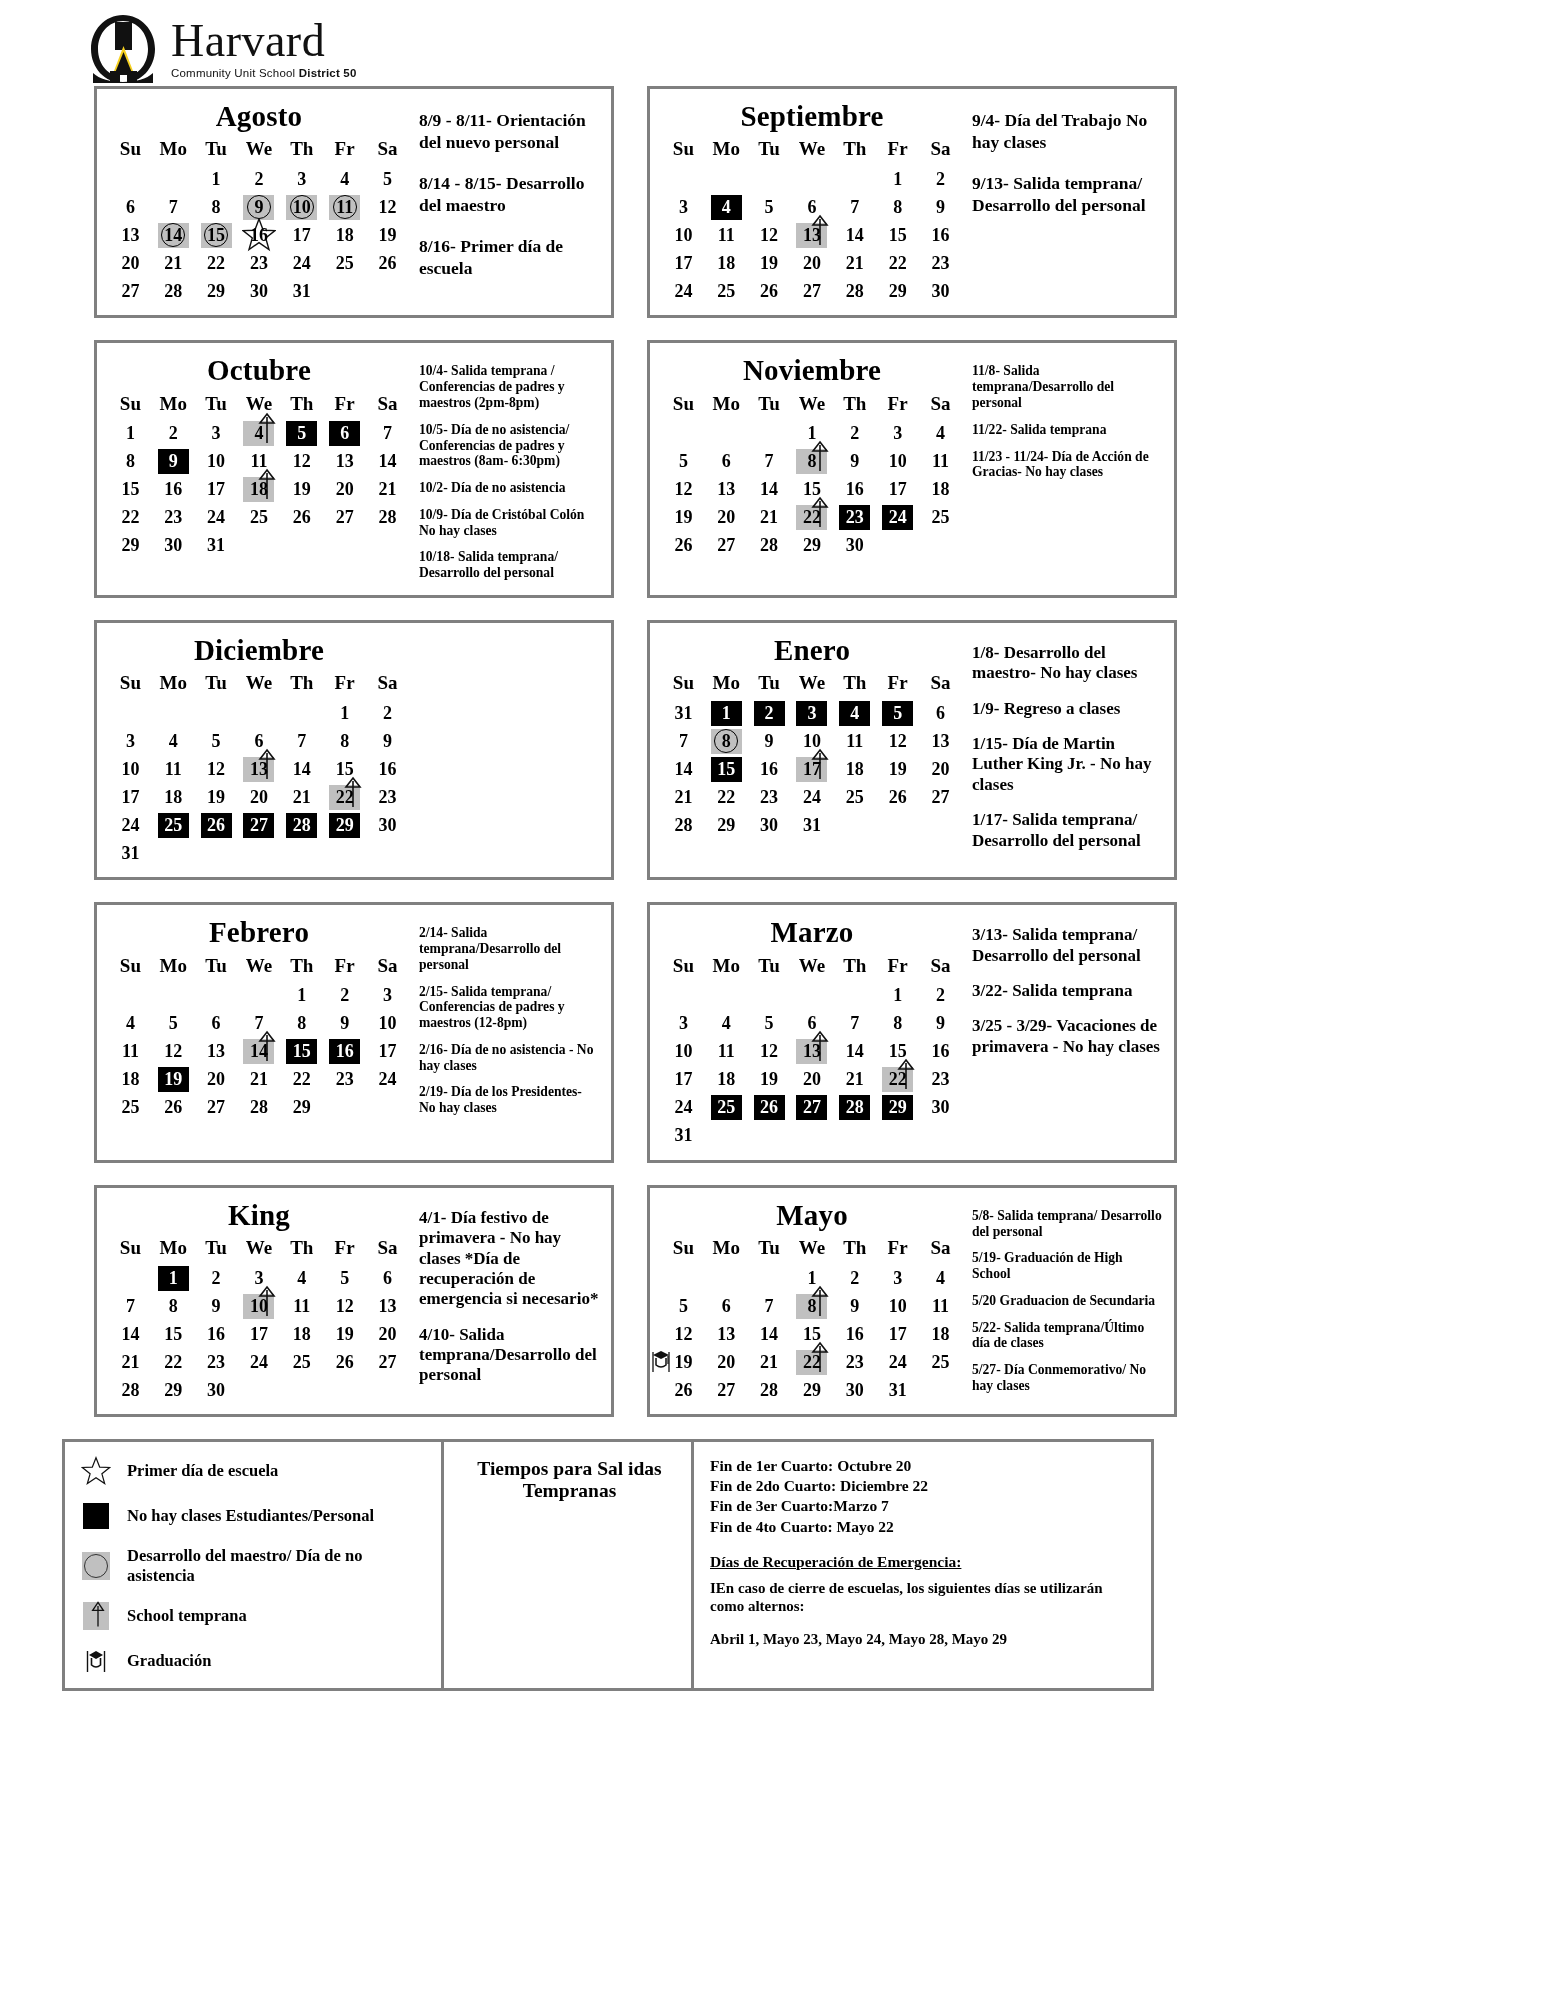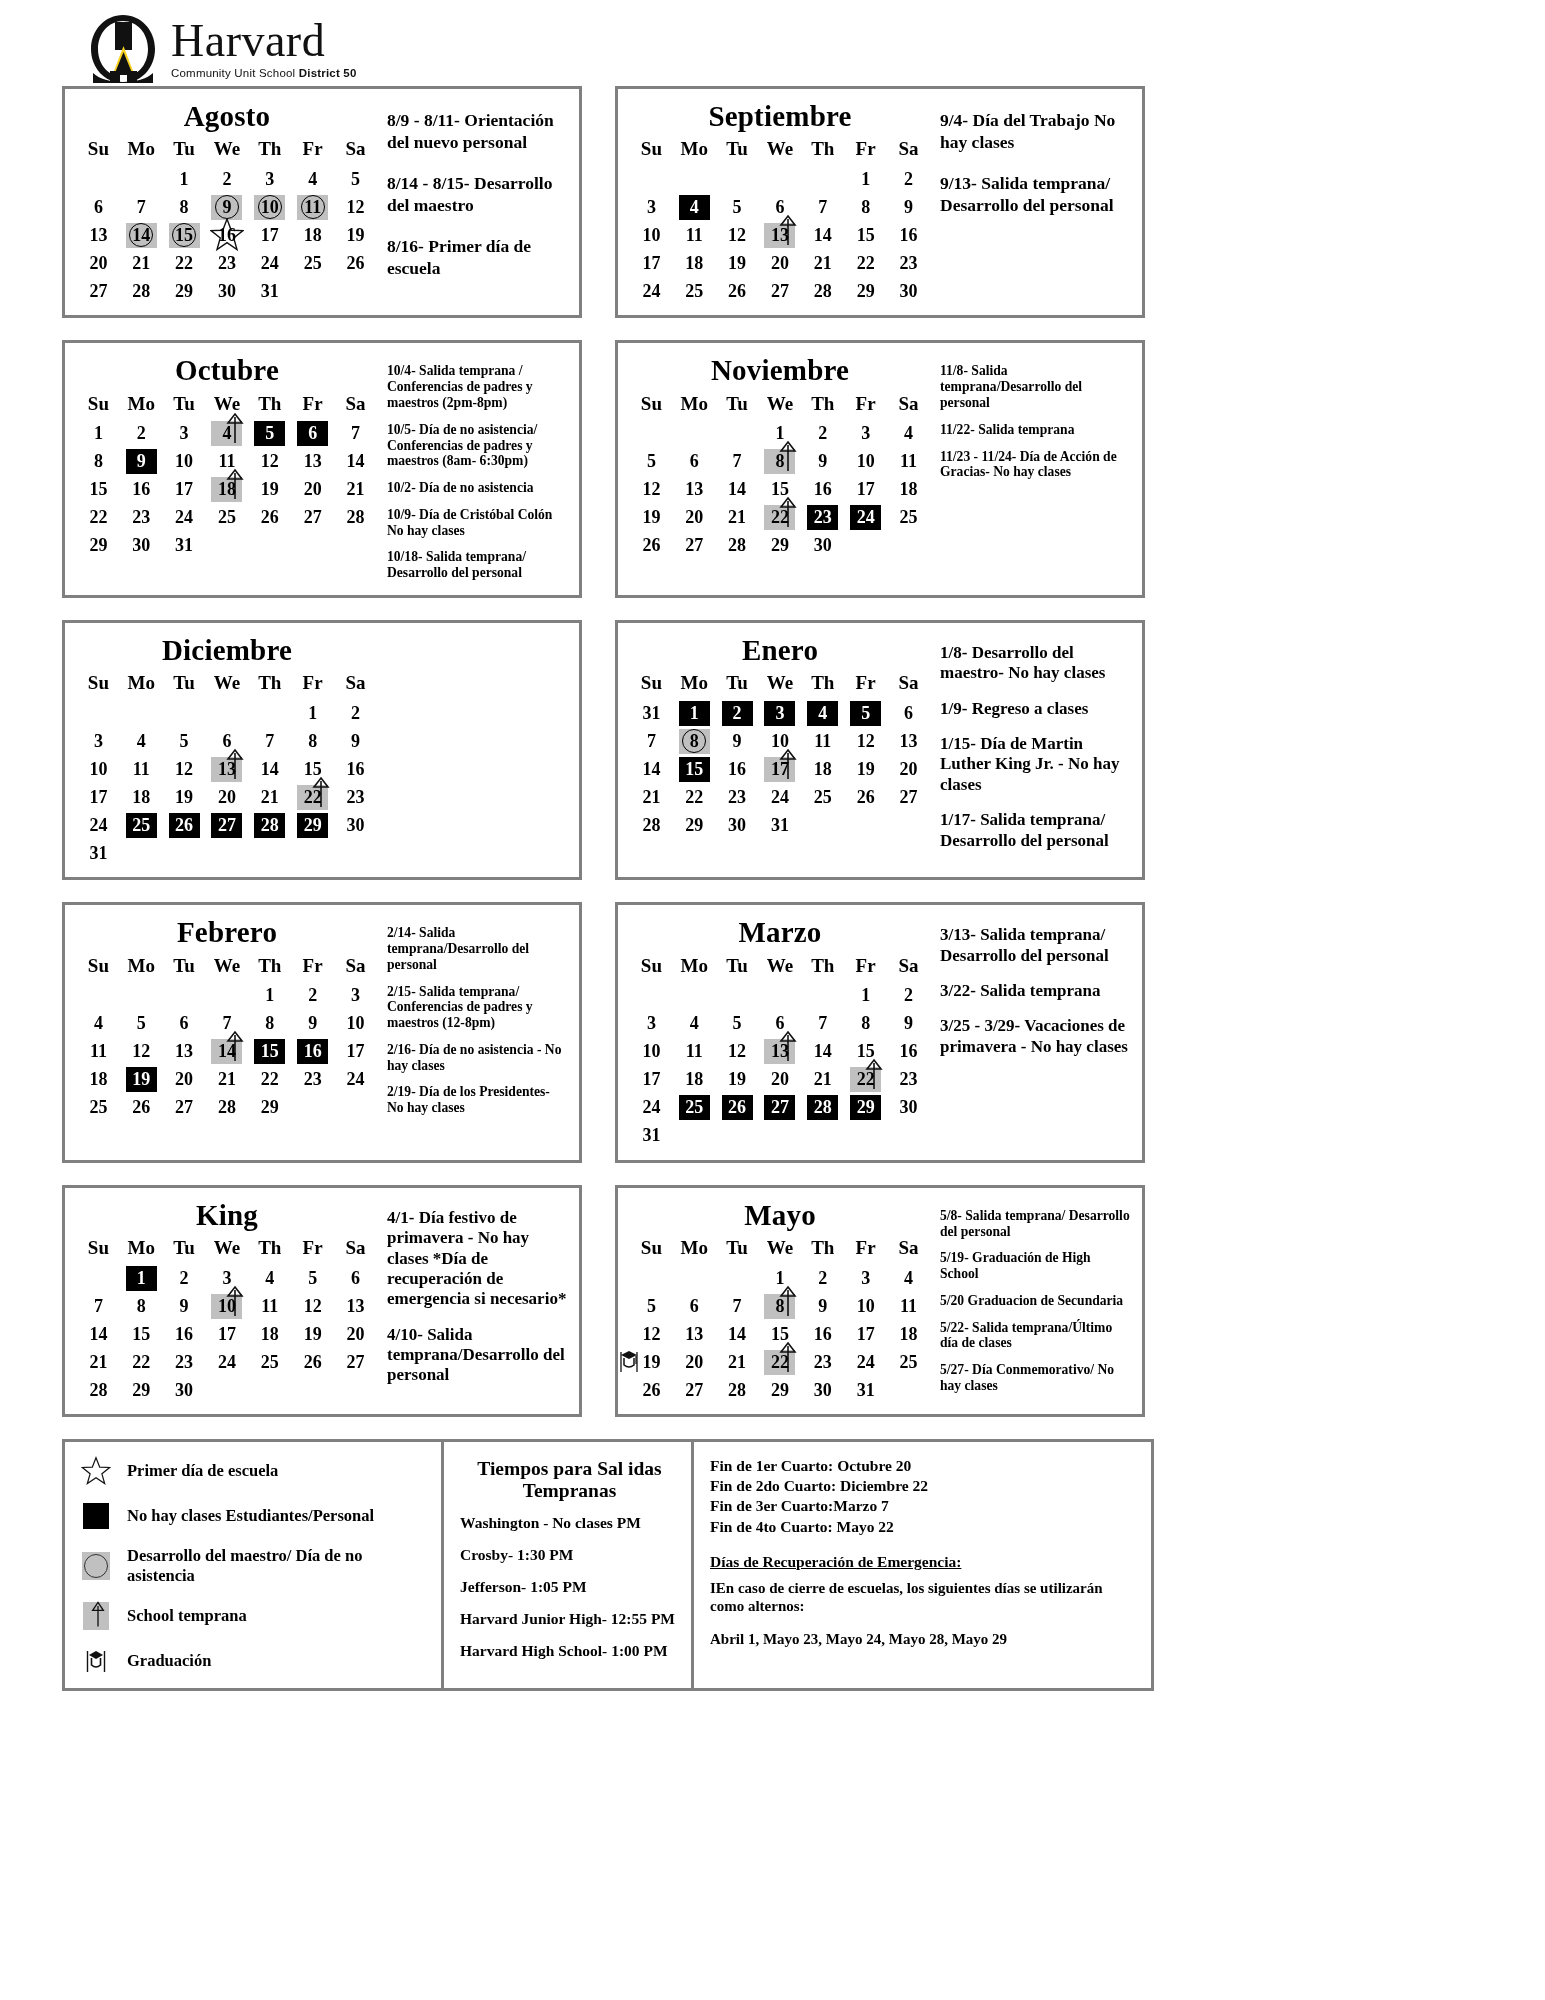--- a/index.html
+++ b/index.html
@@ -35,21 +35,21 @@
     font-weight:700; font-size:38px; letter-spacing:-0.3px;
     padding-right:10px;
   }
 
   
   .months{
     display:grid;
     grid-template-columns: 520px 530px;
     column-gap:33px;
     row-gap:22px;
-    padding:0 40px 0 62px;
+    padding:0 40px 0 94px;
     box-sizing:border-box;
   }
   .month-card{
     border:3px solid #808080;
     background:#fff;
     display:flex;
     box-sizing:border-box;
     padding:6px 8px 10px 8px;
   }
   .cal-side{flex:0 0 300px; padding-left:4px;}
@@ -2228,27 +2228,20 @@
             <path d="M5.5 11 L5.5 18 Q10 22 14.5 18 L14.5 11" fill="none" stroke="#111" stroke-width="1.6"></path>
             <line x1="1.5" y1="4" x2="1.5" y2="25" stroke="#111" stroke-width="1.4"></line>
             <line x1="18.5" y1="4" x2="18.5" y2="25" stroke="#111" stroke-width="1.4"></line>
           </svg>
         </span>
         <span>Graduación</span>
       </div>
     </div>
   <div class="bot-box mid">
     <div class="mid-title">Tiempos para Sal idas Tempranas</div>
-    <div id="dismissal-lines">
-        <div class="mid-line">Washington - No clases PM</div>
-        <div class="mid-line">Crosby- 1:30 PM</div>
-        <div class="mid-line">Jefferson- 1:05 PM</div>
-        <div class="mid-line">Harvard Junior High- 12:55 PM</div>
-        <div class="mid-line">Harvard High School- 1:00 PM</div>
-      </div>
   </div>
   <div class="bot-box right">
     <div id="quarter-lines">
         <div class="r-line">Fin de 1er Cuarto: Octubre 20</div>
         <div class="r-line">Fin de 2do Cuarto: Diciembre 22</div>
         <div class="r-line">Fin de 3er Cuarto:Marzo 7</div>
         <div class="r-line">Fin de 4to Cuarto: Mayo 22</div>
       </div>
     <div class="r-gap"></div>
     <div class="r-underline">Días de Recuperación de Emergencia:</div>

